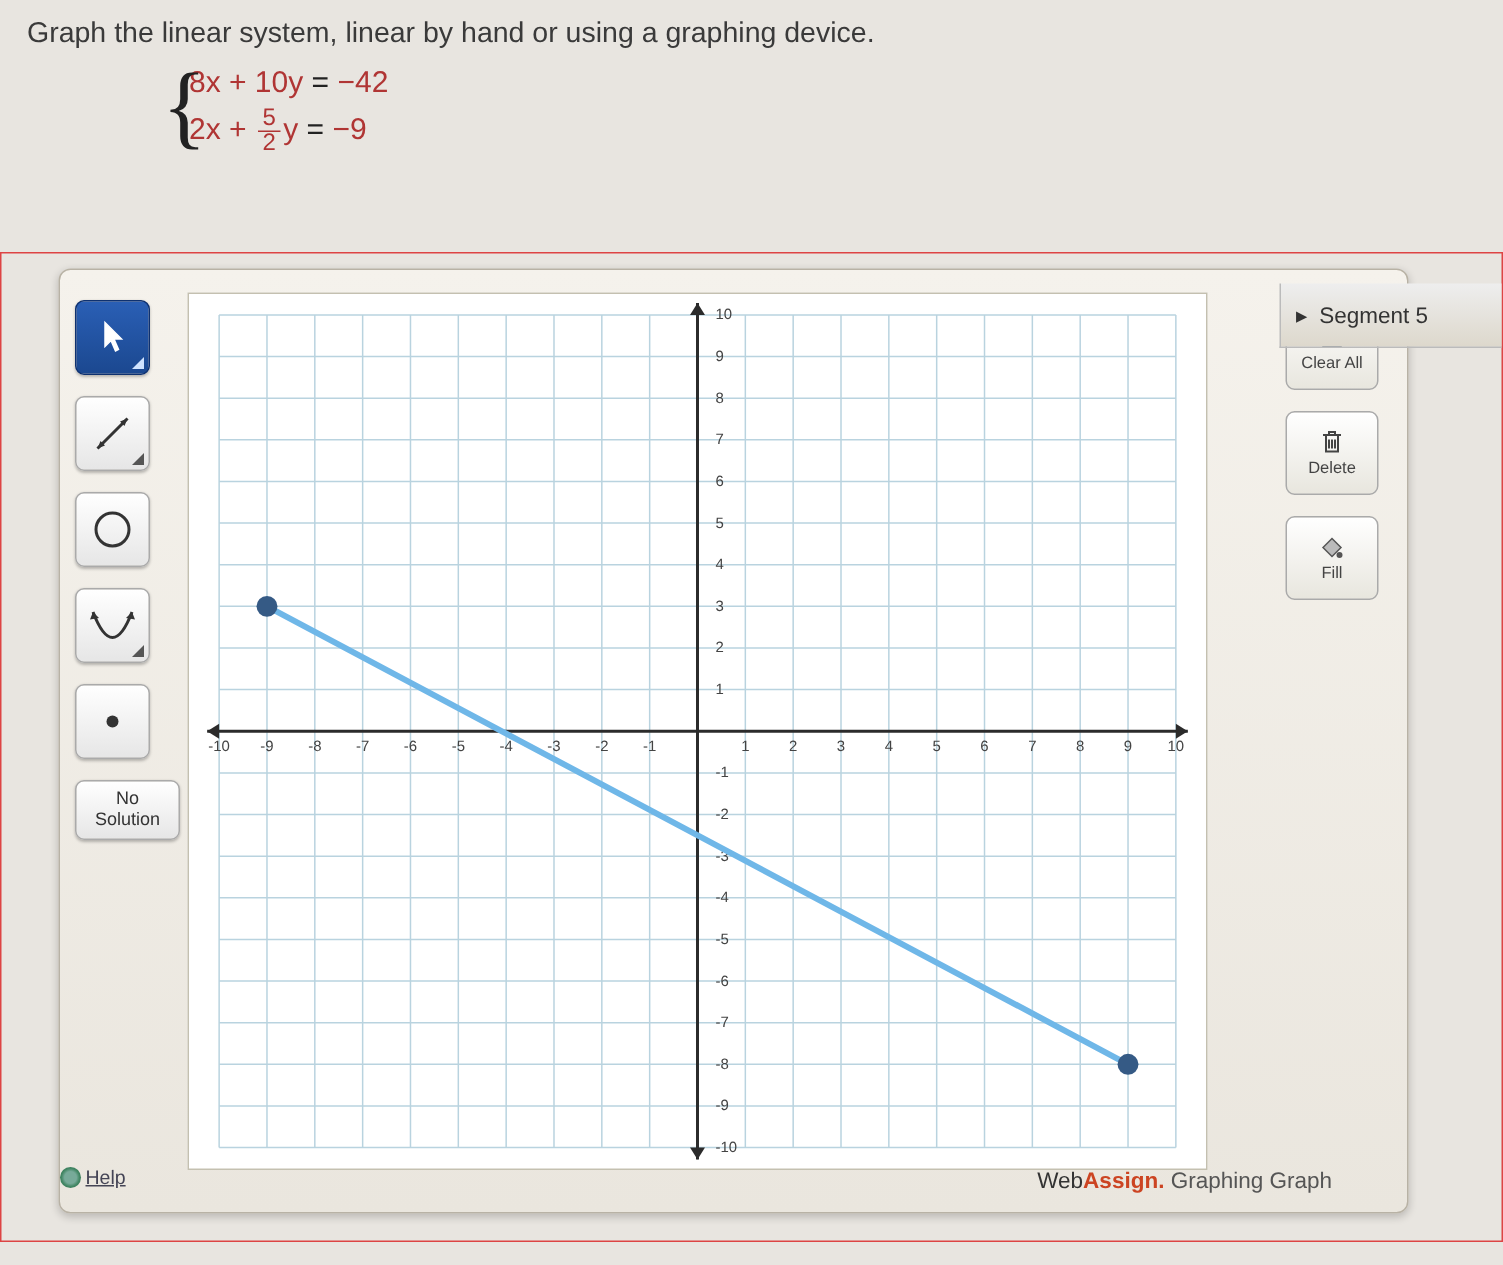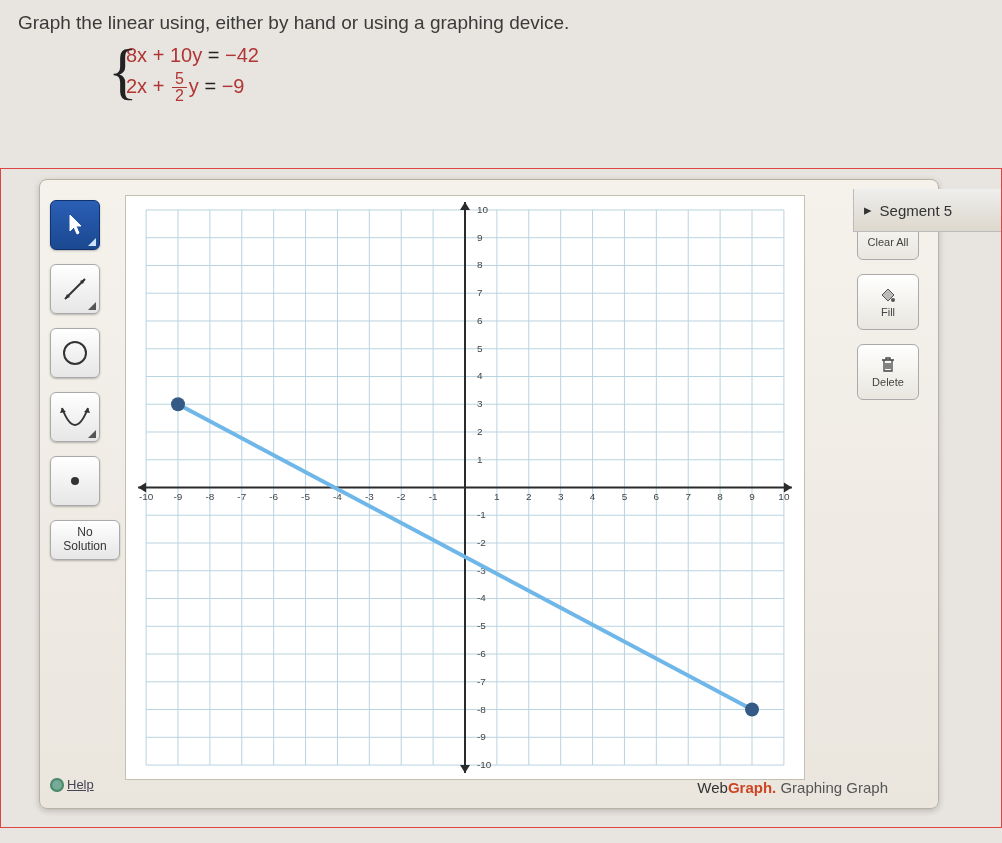--- a/index.html
+++ b/index.html
@@ -103,21 +103,21 @@
   .no-sol-btn {
     width: 70px;
     height: 40px;
     font-size: 12px;
     line-height: 1.15;
     padding: 4px 0;
   }
 
   .help-link {
     position: absolute;
-    left: 10px;
+    left: 0;
     bottom: 16px;
     font-size: 13px;
     color: #445;
     text-decoration: underline;
     cursor: pointer;
     display: flex;
     align-items: center;
     gap: 3px;
   }
   .help-link::before{
@@ -198,21 +198,21 @@
     color: #333;
     display: flex;
     align-items: center;
     gap: 8px;
   }
 </style>
 </head>
 <body>
 
 <div class="problem-area">
-  <div class="problem-text">Graph the linear using, either by hand or using a graphing device.</div>
+  <div class="problem-text">Graph the linear system, linear by hand or using a graphing device.</div>
   <div class="eq-system">
     <span class="brace">{</span>
     <div class="eq-line">
       <span>8x + 10y</span>
       <span class="eq-black">=</span>
       <span> </span><span>−42</span>
     </div>
     <div class="eq-line">
       <span>2x + </span><span class="frac"><span class="num">5</span><span class="den">2</span></span><span>y</span>
       <span class="eq-black"> </span><span class="eq-black">=</span>
@@ -366,35 +366,35 @@
 
     <div class="right-tools">
       <div class="right-btn">
         <svg class="ico" viewBox="0 0 18 18">
             <rect x="3" y="3" width="12" height="12" fill="#7aa7d8" stroke="#567"></rect>
           </svg>
         <span>Clear All</span>
       </div>
       <div class="right-btn">
         <svg class="ico" viewBox="0 0 18 18">
+          <path d="M3 4 h12 M5 4 v11 h8 v-11 M7 2 h4 v2 h-4 z M7 7 v6 M9 7 v6 M11 7 v6" stroke="#444" stroke-width="1.3" fill="none"></path>
+        </svg>
+        <span>Delete</span>
+      </div>
+      <div class="right-btn">
+        <svg class="ico" viewBox="0 0 18 18">
           <path d="M3 9 l6 -6 l6 6 l-6 6 z" fill="#bbb" stroke="#555"></path>
           <circle cx="14" cy="14" r="2" fill="#555"></circle>
         </svg>
         <span>Fill</span>
       </div>
-      <div class="right-btn">
-        <svg class="ico" viewBox="0 0 18 18">
-          <path d="M3 4 h12 M5 4 v11 h8 v-11 M7 2 h4 v2 h-4 z M7 7 v6 M9 7 v6 M11 7 v6" stroke="#444" stroke-width="1.3" fill="none"></path>
-        </svg>
-        <span>Delete</span>
-      </div>
     </div>
 
     <div class="footer-brand">
-      <span class="wa">Web</span><b>Graph.</b><span> Graphing Graph</span>
+      <span class="wa">Web</span><b>Assign.</b><span> Graphing Graph</span>
     </div>
   </div>
 
   <div class="side-panel">
     <div class="side-item">
       <span>▸</span>
       <span>Segment 5</span>
     </div>
   </div>
 

